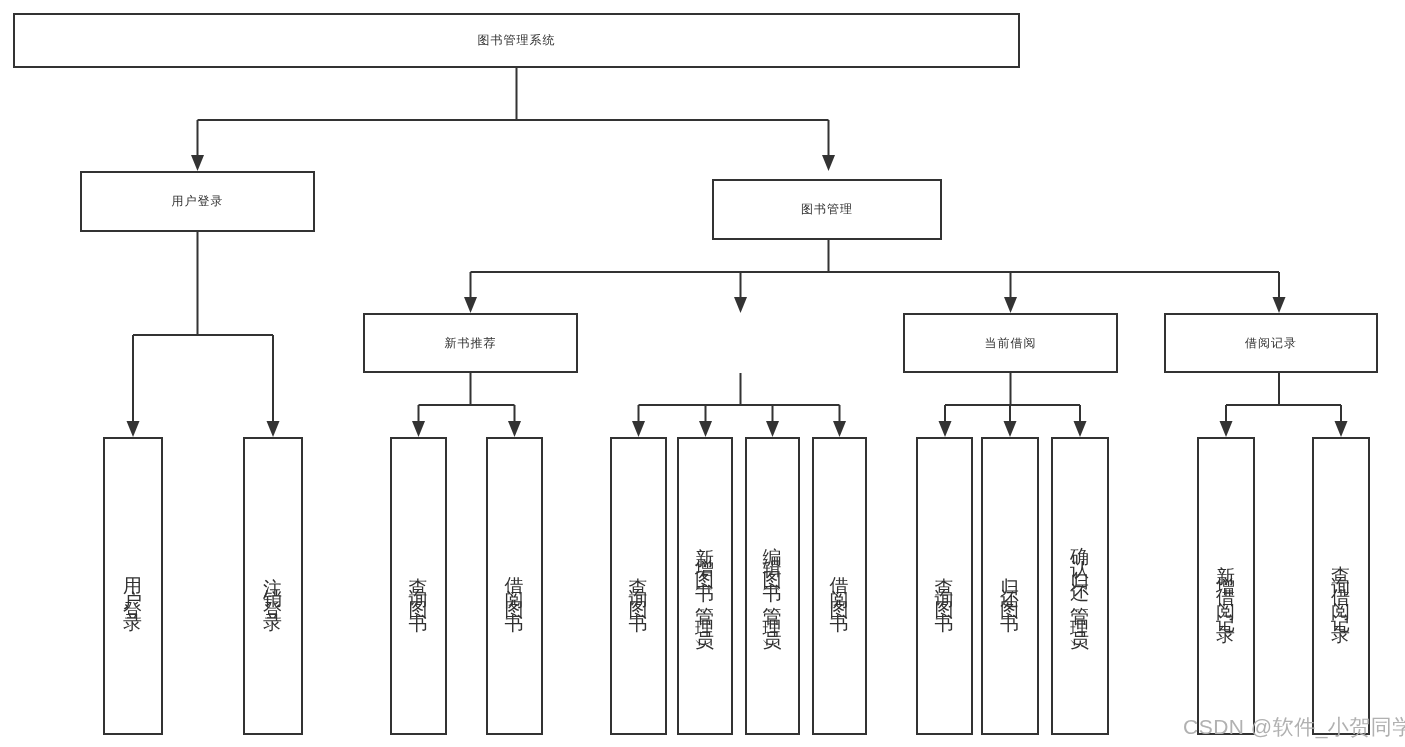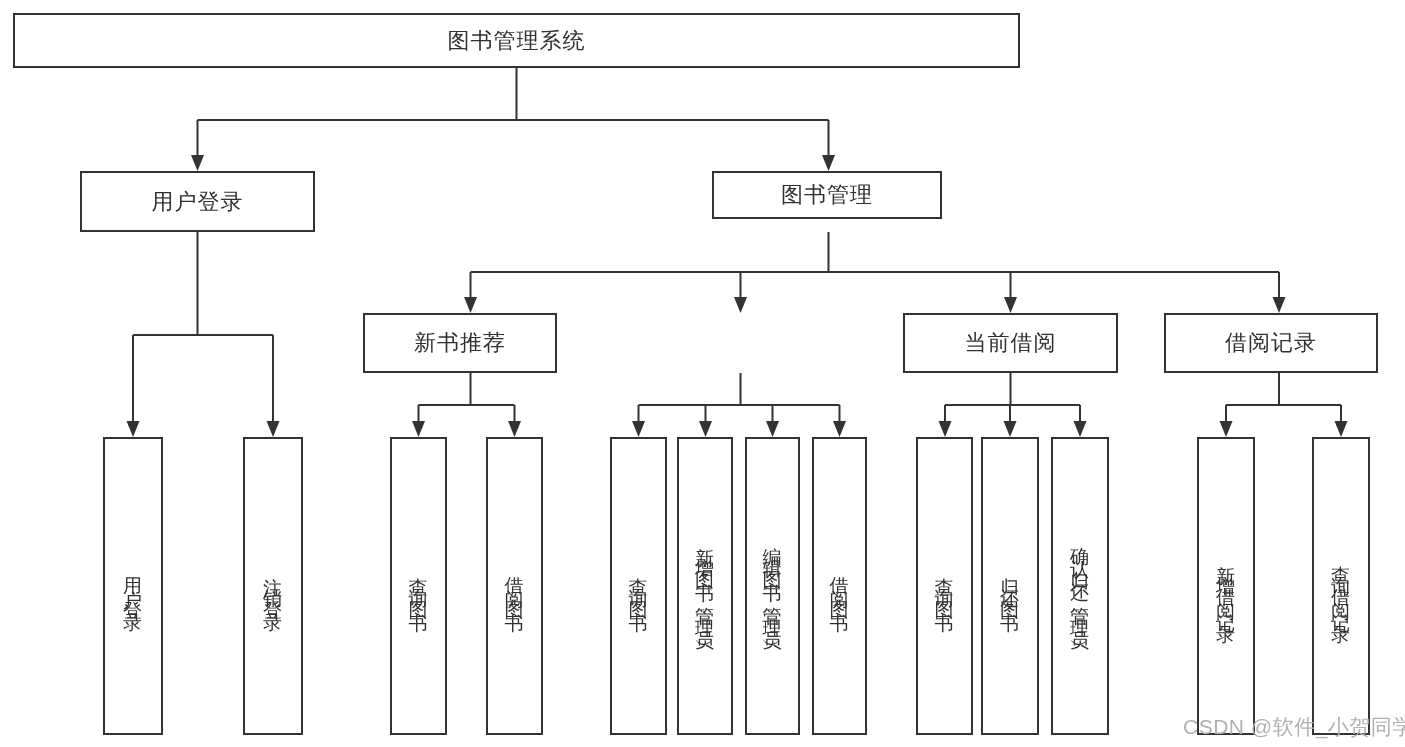--- a/index.html
+++ b/index.html
@@ -17,34 +17,34 @@
   .box{
     position:absolute;
     box-sizing:border-box;
     border:2px solid #333333;
     background:#ffffff;
     display:flex;align-items:center;justify-content:center;
     color:#303030;
     text-align:center;
     z-index:2;
   }
-  .h-box{font-size:22px;letter-spacing:1px;}
+  .h-box{font-size:12px;letter-spacing:1px;}
   .v-box{
     writing-mode:vertical-rl;
     text-orientation:mixed;
     font-size:19px;
     letter-spacing:12px;
     line-height:1;
     top:437px;height:298px;
   }
   
   #b-root{left:13px;top:13px;width:1007px;height:55px;}
   #b-user-branch{left:80px;top:171px;width:235px;height:61px;}
-  #b-book-mgmt{left:712px;top:171px;width:230px;height:48px;text-align:center;}
-  #b-new-book{left:363px;top:313px;width:194px;height:60px;}
+  #b-book-mgmt{left:712px;top:179px;width:230px;height:61px;text-align:center;}
+  #b-new-book{left:363px;top:313px;width:215px;height:60px;}
   #b-book-borrow{left:633px;top:313px;width:215px;height:60px;}
   #b-current-borrow{left:903px;top:313px;width:215px;height:60px;text-align:center;}
   #b-borrow-record{left:1164px;top:313px;width:214px;height:60px;}
   
   #b-user-login{left:103px;width:60px;}
   #b-logout{left:243px;width:60px;}
   #b-nb-query{left:390px;width:57px;}
   #b-nb-borrow{left:486px;width:57px;}
   #b-bb-query{left:610px;width:57px;}
   #b-bb-add{left:677px;width:56px;}

